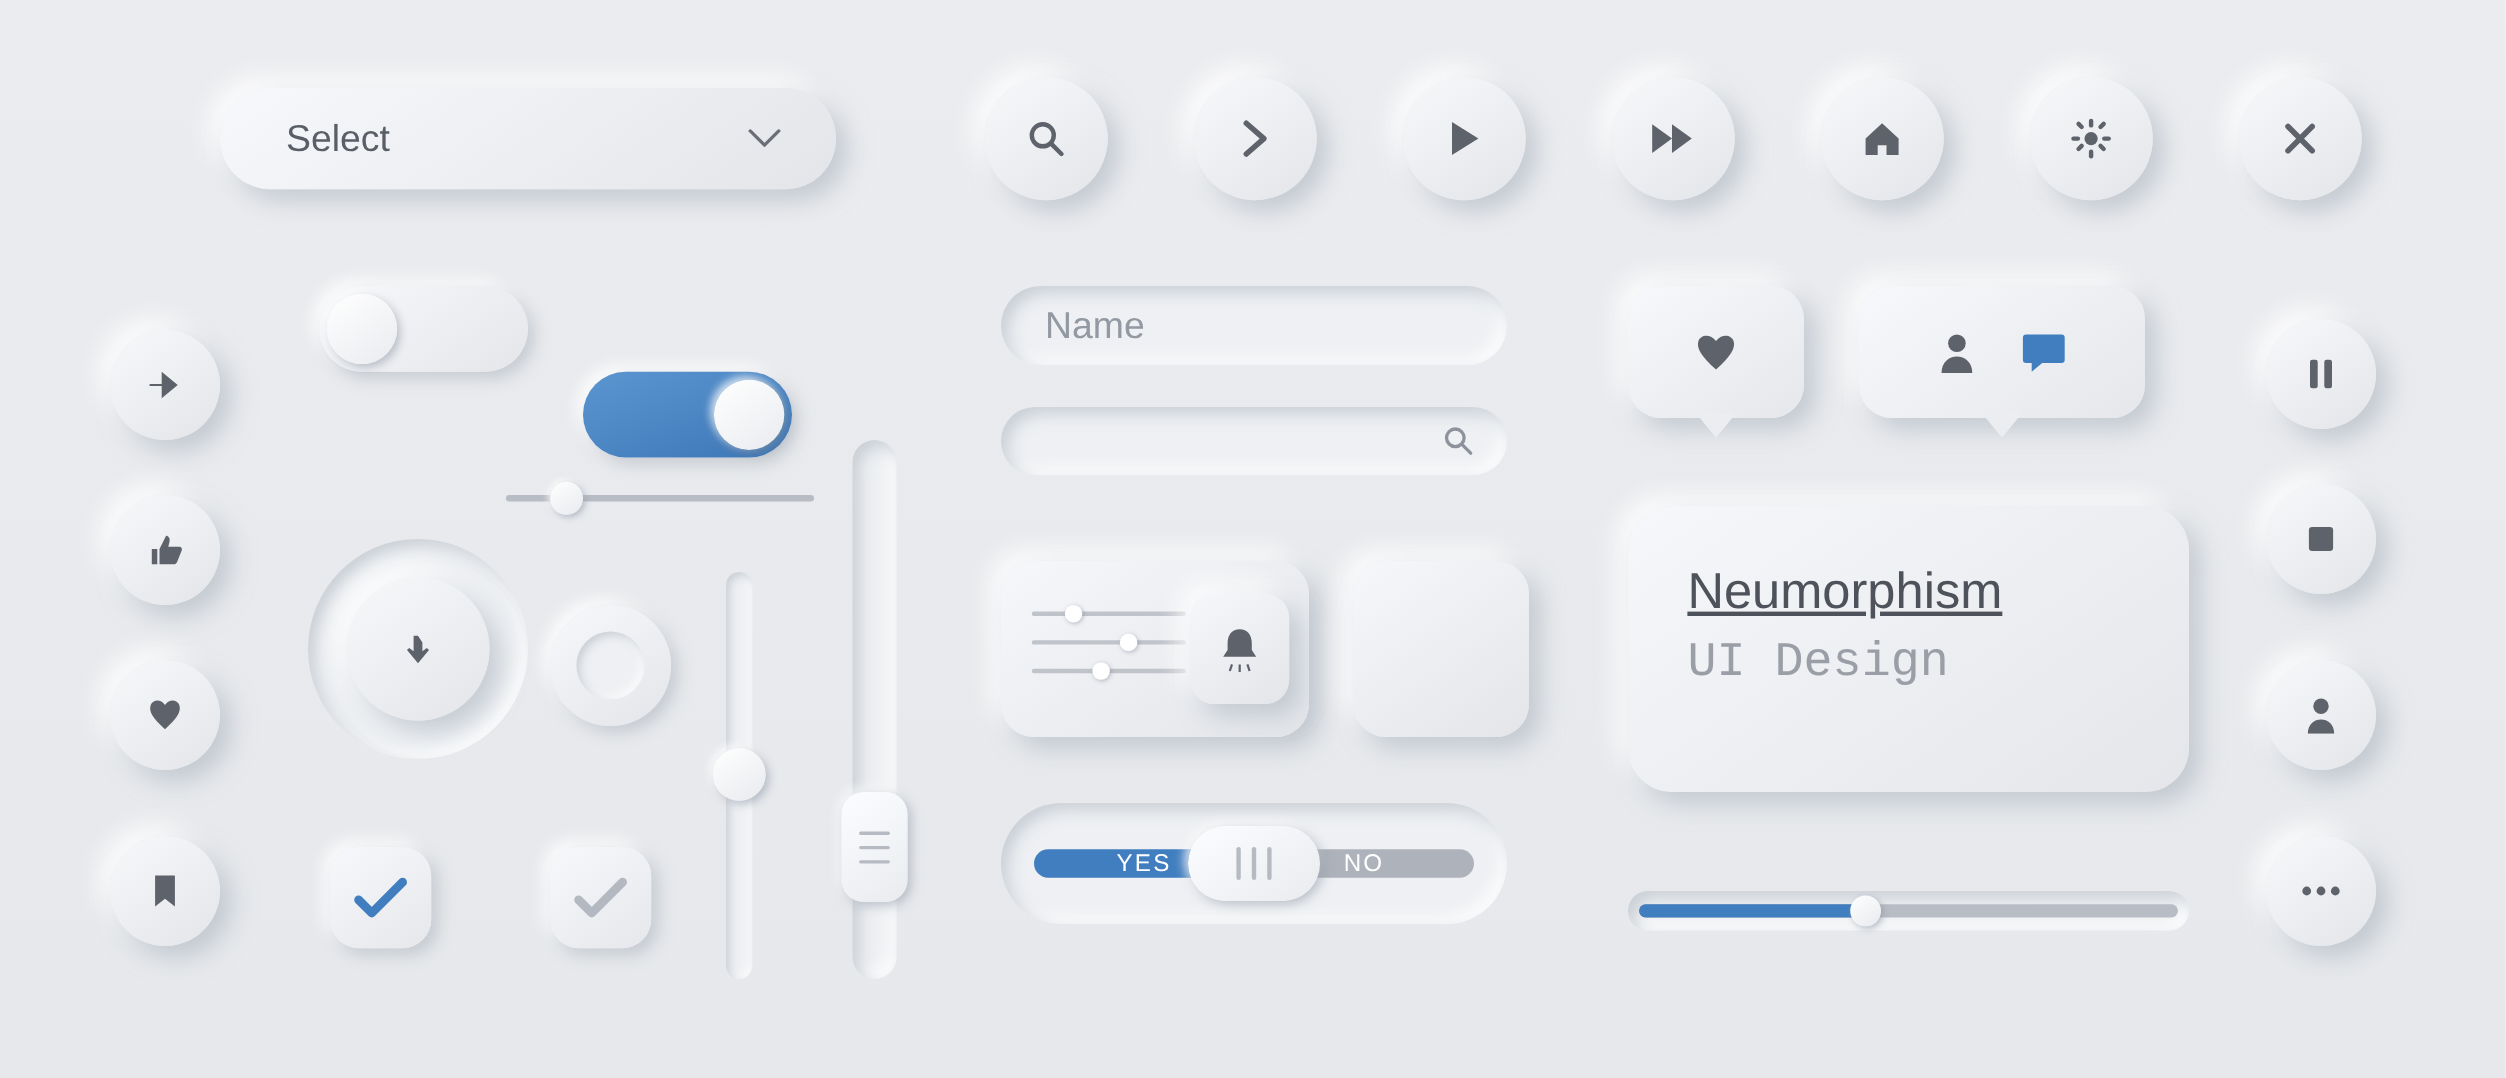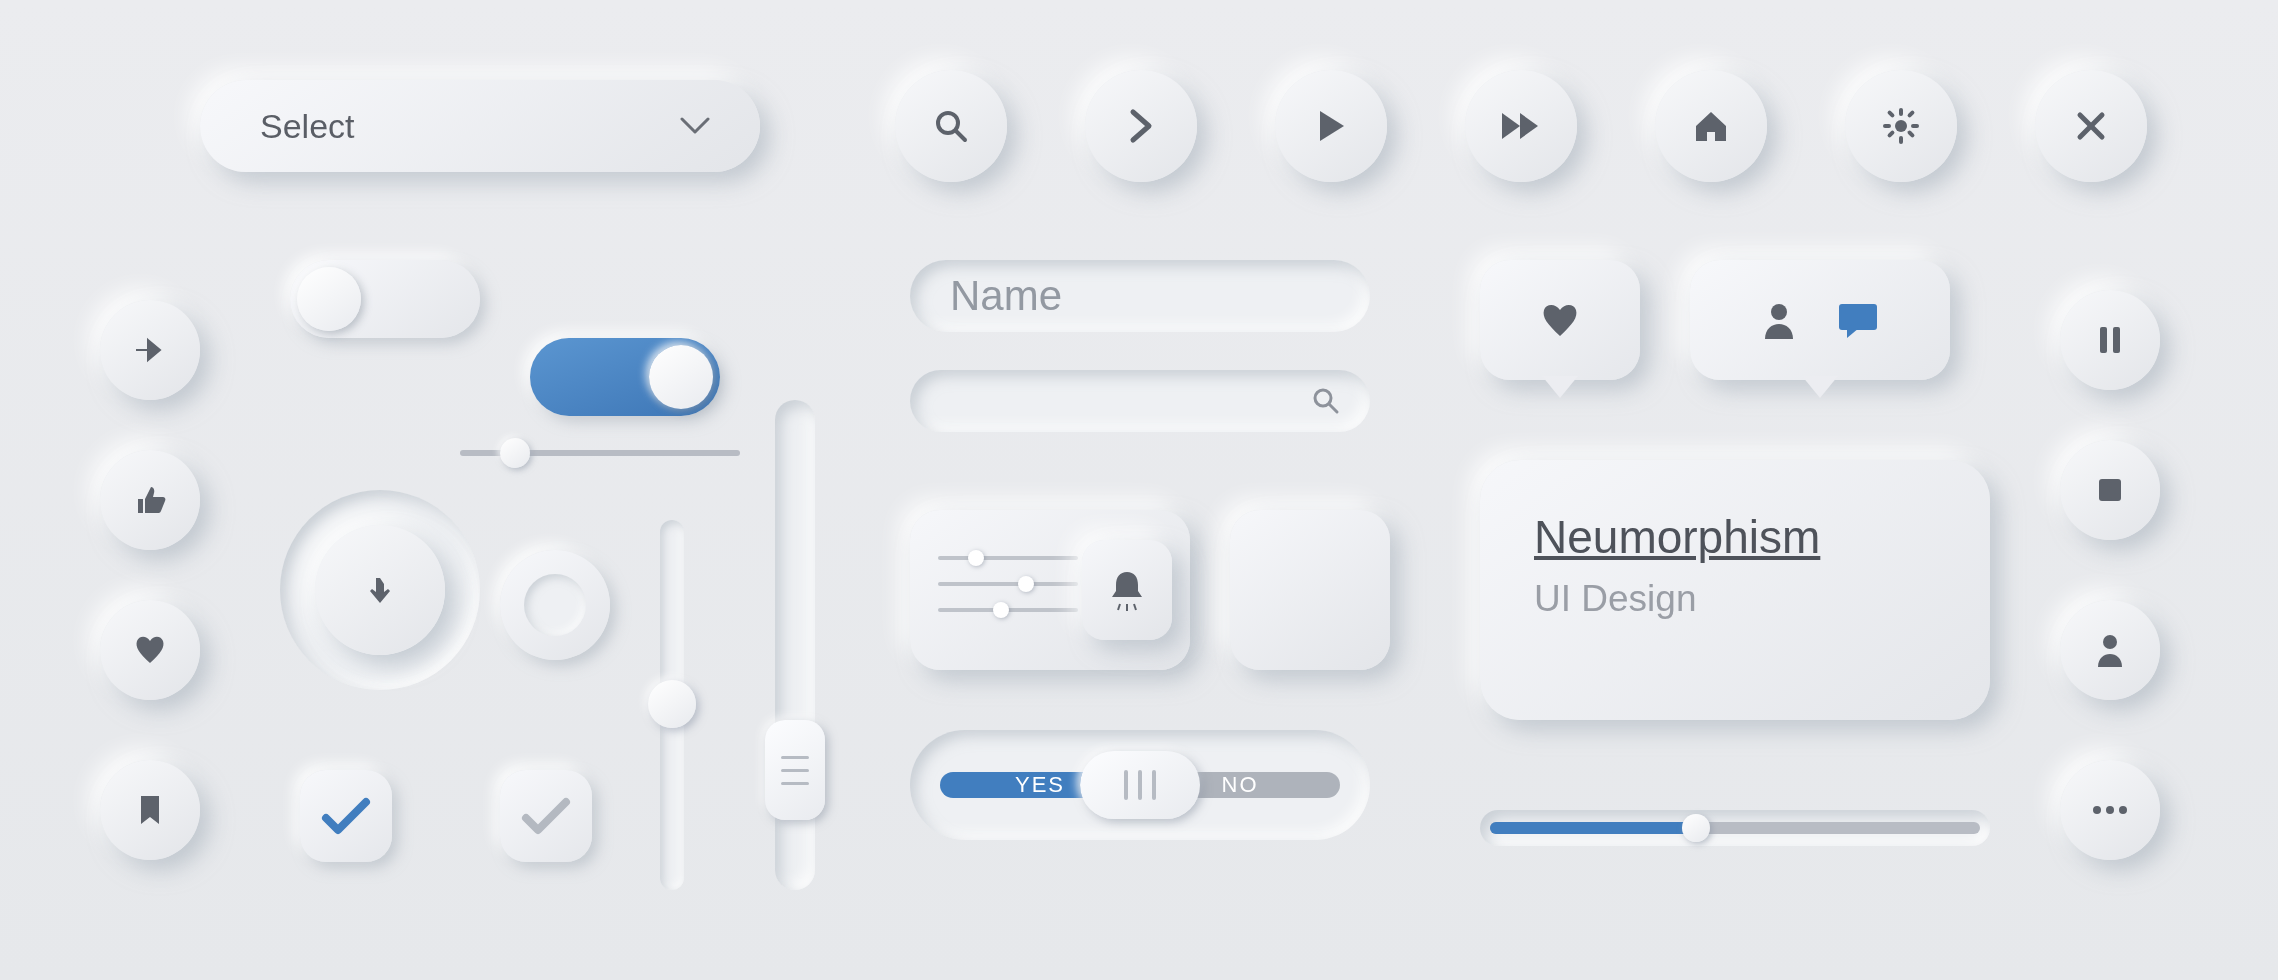--- a/index.html
+++ b/index.html
@@ -53,21 +53,21 @@
 
   
   .hslider{height:6px;background:#b8bcc4;border-radius:3px;}
   .hslider .hknob{position:absolute;top:-12px;width:30px;height:30px;border-radius:50%;background:linear-gradient(145deg,#fff,#e8eaee);box-shadow:2px 2px 6px rgba(140,150,165,.6),-2px -2px 6px rgba(255,255,255,.9);}
 
   
   .vtrack{width:24px;border-radius:20px;background:var(--bg2);box-shadow:var(--inset-s);}
 
   
   .title{font-size:46px;color:#4e525a;text-decoration:underline;}
-  .subtitle{font-size:37px;color:#9a9ea6;margin-top:14px;}
+  .subtitle{font-size:44px;color:#9a9ea6;margin-top:14px;font-family:Liberation Mono, monospace;}
 
   
   .ynbar{height:50px;border-radius:30px;display:flex;align-items:center;font-size:22px;letter-spacing:2px;color:#fff;}
   .ynbar .yes{background:var(--accent);border-radius:30px 0 0 30px;flex:1;display:flex;align-items:center;justify-content:center;}
   .ynbar .no{background:#aeb3bb;border-radius:0 30px 30px 0;flex:1;display:flex;align-items:center;justify-content:center;}
   .ynknob{position:absolute;width:120px;height:68px;border-radius:40px;background:linear-gradient(145deg,#fcfdff,#e9ebef);box-shadow:3px 3px 10px rgba(130,140,155,.5),-3px -3px 10px rgba(255,255,255,.9);display:flex;align-items:center;justify-content:center;gap:10px;}
   .ynknob span{width:4px;height:30px;background:#b6bbc3;border-radius:2px;}
 
   
   .progress-shell{height:36px;border-radius:30px;background:var(--bg2);box-shadow:var(--inset);display:flex;align-items:center;padding:0 10px;}
@@ -246,21 +246,21 @@
   </div>
 
   <div class="el" style="left:775px;top:400px;width:40px;height:490px;border-radius:30px;background:var(--bg2);box-shadow:var(--inset);">
     <div style="position:absolute;left:-10px;bottom:70px;width:60px;height:100px;border-radius:20px;background:linear-gradient(145deg,#fcfdff,#e9ebef);box-shadow:3px 3px 10px rgba(130,140,155,.5),-3px -3px 10px rgba(255,255,255,.9);display:flex;flex-direction:column;align-items:center;justify-content:center;gap:10px;">
       <span style="width:28px;height:3px;background:#b6bbc3;border-radius:2px;"></span>
       <span style="width:28px;height:3px;background:#b6bbc3;border-radius:2px;"></span>
       <span style="width:28px;height:3px;background:#b6bbc3;border-radius:2px;"></span>
     </div>
   </div>
 
-  <div class="el pill inset" style="left:910px;top:260px;width:460px;height:72px;display:flex;align-items:center;padding:0 40px;font-size:42px;color:var(--muted);">
+  <div class="el pill inset" style="left:910px;top:260px;width:460px;height:72px;display:flex;align-items:center;padding:0 40px;font-size:34px;color:var(--muted);">
     <span>Name</span>
   </div>
 
   <div class="el pill inset" style="left:910px;top:370px;width:460px;height:62px;display:flex;align-items:center;justify-content:flex-end;padding:0 30px;">
     <span class="ic" style="color:#8d929b;">
       <svg width="28" height="28" viewBox="0 0 28 28">
           <circle cx="11" cy="11" r="8" fill="none" stroke="currentColor" stroke-width="3"></circle>
           <line x1="17" y1="17" x2="25" y2="25" stroke="currentColor" stroke-width="3" stroke-linecap="round"></line>
         </svg>
     </span>

